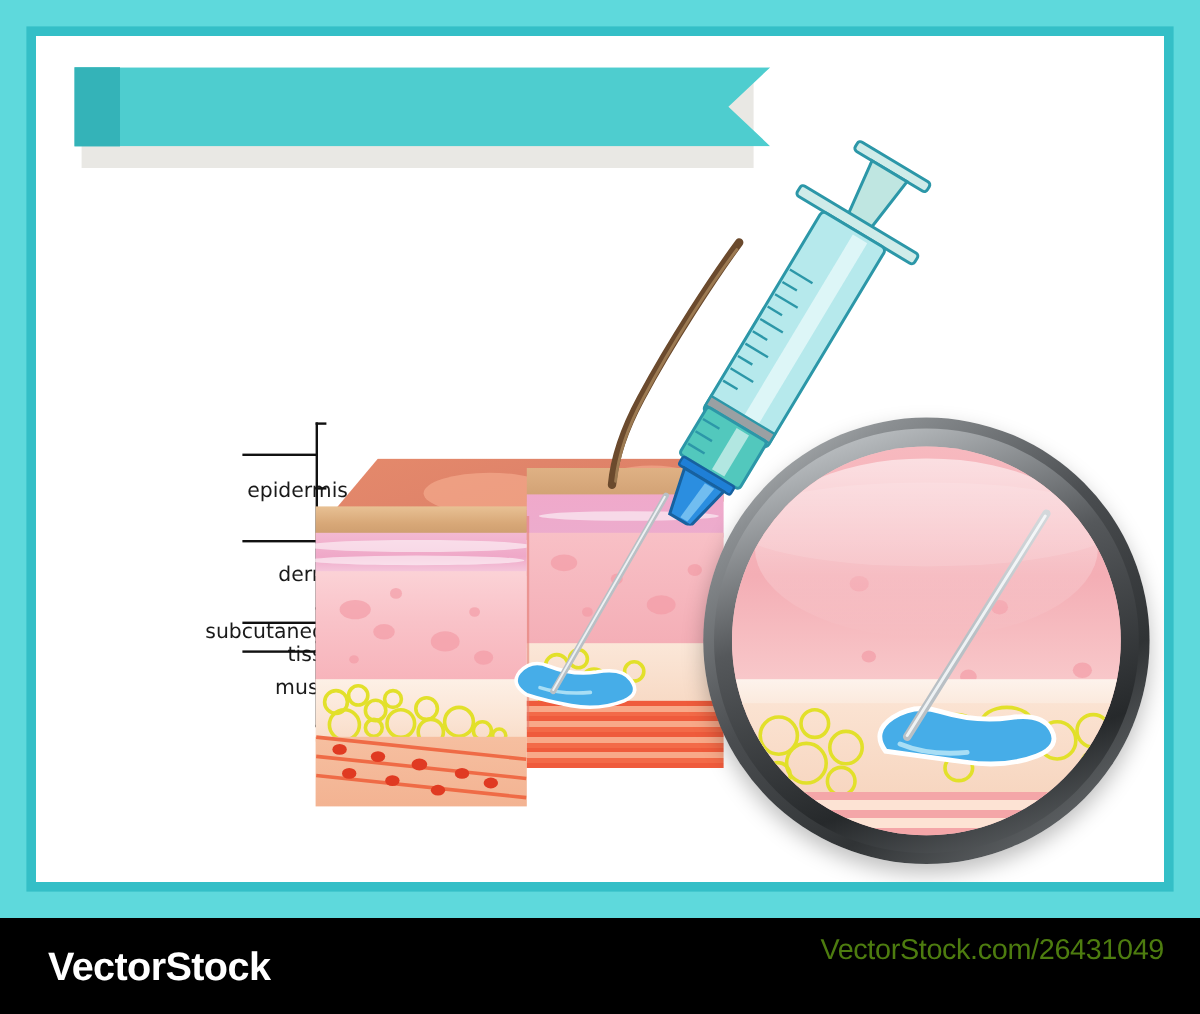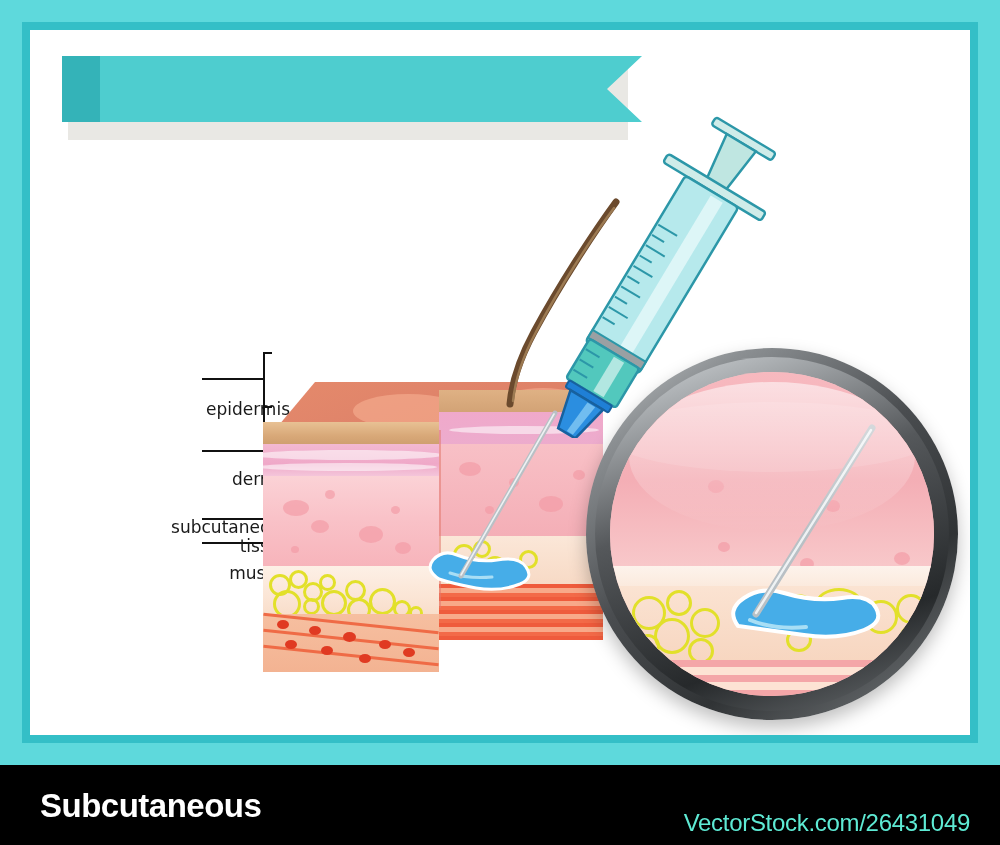--- a/index.html
+++ b/index.html
@@ -91,21 +91,21 @@
      background:linear-gradient(160deg,#f2f4f5 0%,#b9bdc0 10%,#55585b 40%,#26292b 75%,#6e7275 100%);}
   .mag-lens{position:absolute;inset:24px;border-radius:50%;overflow:hidden;background:#f7c4c6;}
   .lens-layer{position:absolute;left:0;width:100%;}
   .lens-gloss{position:absolute;left:6%;top:3%;width:88%;height:46%;border-radius:50%;
      background:linear-gradient(180deg,rgba(255,255,255,.55),rgba(255,255,255,0));}
 
   
   .footer{position:absolute;left:0;top:765px;width:1000px;height:80px;background:#000000;}
   .fl{position:absolute;left:40px;top:22px;color:#ffffff;font-size:33px;font-weight:bold;
       font-family:"Liberation Sans",sans-serif;letter-spacing:-0.5px;}
-  .fr{position:absolute;right:30px;top:44px;color:#5eead4;font-size:24px;
+  .fr{position:absolute;right:30px;top:13px;color:#4d7c0f;font-size:24px;
       font-family:"Liberation Sans",sans-serif;letter-spacing:-0.3px;}
 </style>
 </head>
 <body>
 
 <div class="poster">
 
   <div class="frame-outer"></div>
   <div class="frame-inner-line"></div>
 
@@ -314,17 +314,17 @@
           <line x1="261" y1="58" x2="146" y2="241" stroke="#eef2f4" stroke-width="2.4" stroke-linecap="round"></line>
         </svg>
 
         <div class="lens-gloss"></div>
       </div>
     </div>
 
   </div>
 
   <div class="footer">
-    <div class="fl">Subcutaneous</div>
+    <div class="fl">VectorStock</div>
     <div class="fr">VectorStock.com/26431049</div>
   </div>
 
 </div>
 
 </body></html>

